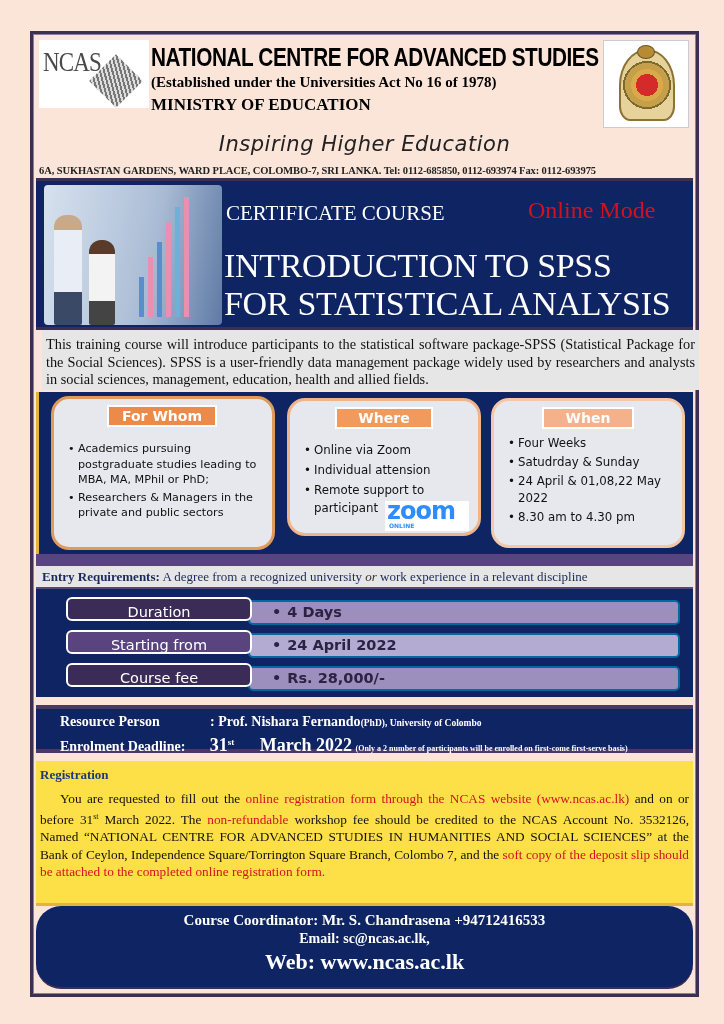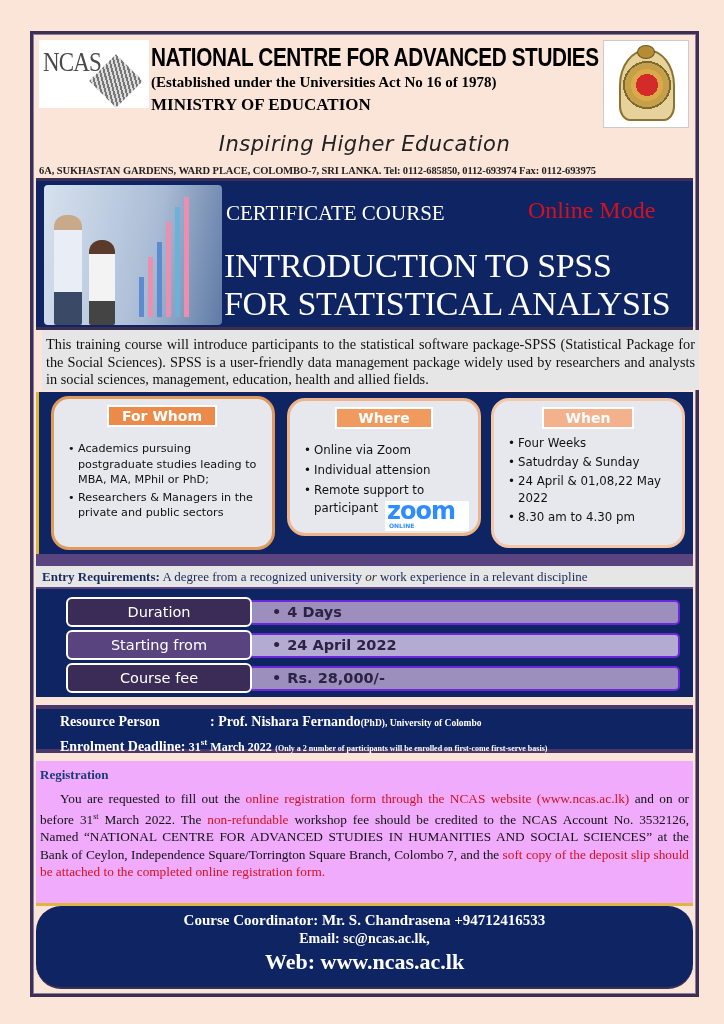--- a/index.html
+++ b/index.html
@@ -65,37 +65,37 @@
   .purple-strip { position: absolute; left: 3px; top: 520px; width: 657px; height: 12px; background: #5a4480; }
 
   
   .entry { position: absolute; left: 3px; top: 532px; width: 657px; height: 21px; background: #e6e6e6; padding: 3px 0 0 6px; font-size: 13px; color: #1b2a5c; white-space: nowrap; }
   .entry b { font-weight: bold; }
   .entry em { font-style: italic; color: #333; }
 
   
   .details { position: absolute; left: 3px; top: 553px; width: 657px; height: 110px; background: #0f2463; border-top: 2px solid #5a4480; }
   .detail-row { position: absolute; left: 30px; width: 615px; height: 30px; }
-  .detail-label { position: absolute; left: 0; top: 0; width: 186px; height: 30px; background: #3b2c57; border: 2px solid #fff; border-radius: 6px; color: #fff; font-family: "DejaVu Sans", sans-serif; font-size: 14.5px; line-height: 26px; text-align: center; z-index: 2; }
+  .detail-label { position: absolute; left: 0; top: 0; width: 186px; height: 24px; background: #3b2c57; border: 2px solid #fff; border-radius: 6px; color: #fff; font-family: "DejaVu Sans", sans-serif; font-size: 14.5px; line-height: 26px; text-align: center; z-index: 2; }
   .detail-row.alt .detail-label { background: #5a4480; }
-  .detail-value { position: absolute; left: 182px; top: 3px; width: 432px; height: 25px; background: #9c8fbd; border: 2px solid #6d28d9; border-radius: 5px; padding-left: 22px; color: #2c2244; font-family: "DejaVu Sans", sans-serif; font-size: 14.5px; line-height: 21px; font-weight: bold; }
+  .detail-value { position: absolute; left: 182px; top: 3px; width: 432px; height: 25px; background: #9c8fbd; border: 2px solid #0369a1; border-radius: 5px; padding-left: 22px; color: #2c2244; font-family: "DejaVu Sans", sans-serif; font-size: 14.5px; line-height: 21px; font-weight: bold; }
   .detail-row.alt .detail-value { background: #b3abd2; }
   .detail-value::before { content: "•"; margin-right: 6px; }
 
   
   .resource { position: absolute; left: 3px; top: 671px; width: 657px; height: 48px; background: #0f2463; border-top: 4px solid #4a3968; border-bottom: 4px solid #4a3968; padding: 3px 0 0 24px; color: #fff; }
   .res-line { font-size: 14px; font-weight: bold; white-space: nowrap; line-height: 19px; }
   .res-line .lbl { display: inline-block; width: 150px; }
   .res-line .small { font-size: 9.5px; }
-  .res-line .big { font-size: 12px; }
+  .res-line .big { font-size: 18px; margin-left: 21px; }
   .res-line .tiny { font-size: 8px; font-weight: bold; }
   .res-line sup { font-size: 9px; }
 
   
-  .registration { position: absolute; left: 3px; top: 727px; width: 657px; height: 145px; background: #f0abfc; padding: 6px 4px 0 4px; border-bottom: 3px solid #e0b53e; }
+  .registration { position: absolute; left: 3px; top: 727px; width: 657px; height: 145px; background: #fde047; padding: 6px 4px 0 4px; border-bottom: 3px solid #e0b53e; }
   .reg-title { font-size: 13px; font-weight: bold; color: #1b3a7a; margin-bottom: 7px; }
   .reg-body { font-size: 13.3px; line-height: 17.5px; color: #111; text-align: justify; text-indent: 20px; }
   .red { color: #d3121f; }
   .reg-body sup { font-size: 8px; }
 
   
   .footer { position: absolute; left: 3px; top: 872px; width: 657px; height: 83px; background: #0f2463; color: #fff; text-align: center; border-bottom: 2px solid #3d2f52; border-radius: 25px; }
   .foot-coord { margin-top: 6px; font-size: 15px; font-weight: bold; }
   .foot-email { margin-top: 2px; font-size: 14px; font-weight: bold; }
   .foot-web { margin-top: 2px; font-size: 22px; font-weight: bold; }

